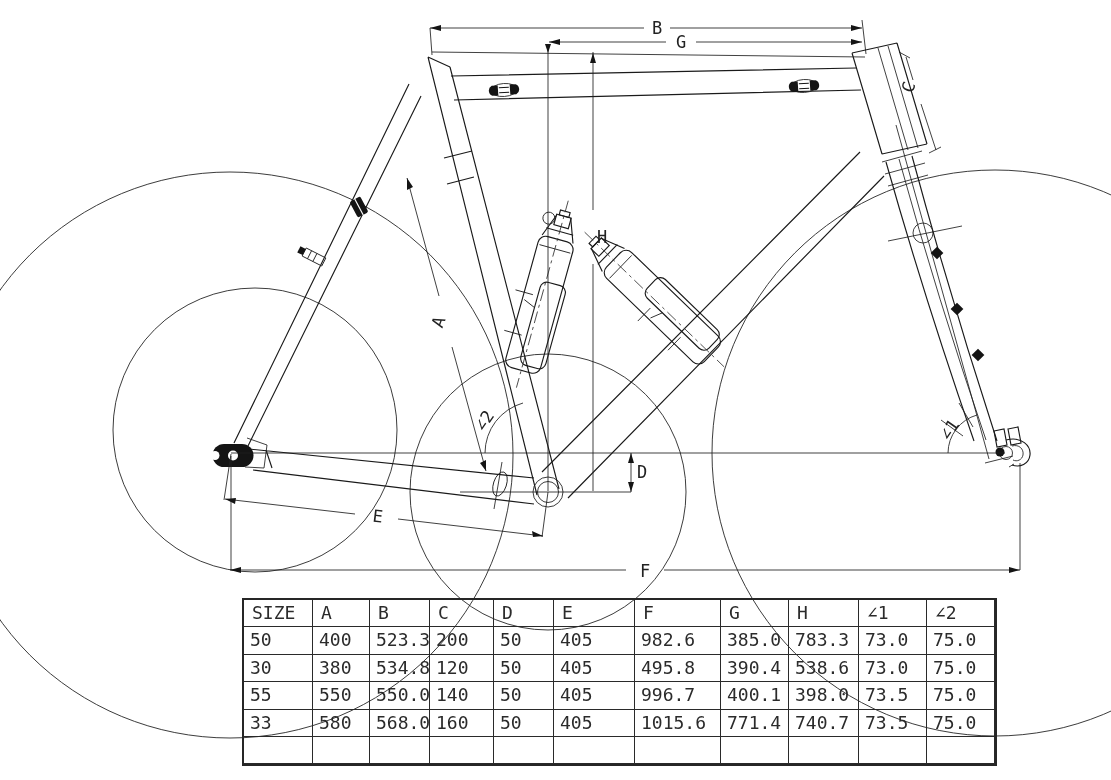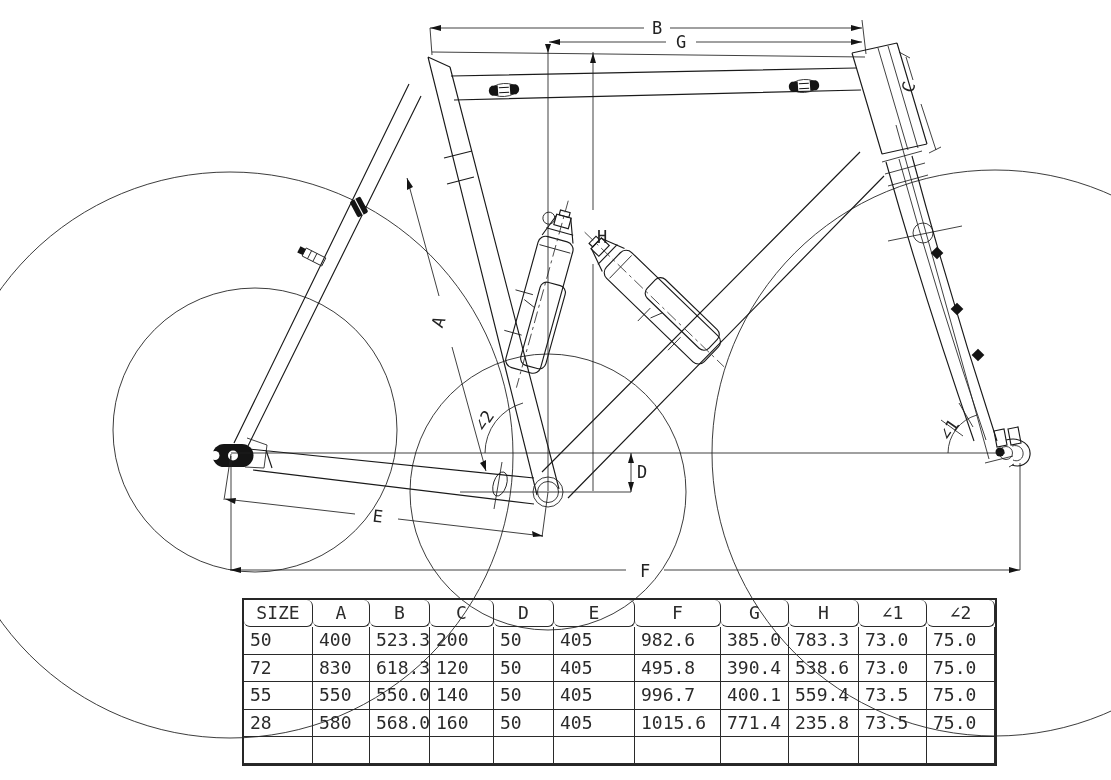--- a/index.html
+++ b/index.html
@@ -18,21 +18,21 @@
     background:transparent;
   }
   #geo-table .cell{
     border-right:1.2px solid #2a2a2a;
     border-bottom:1.2px solid #2a2a2a;
     box-sizing:border-box;
     font-size:18px;line-height:25px;color:#2b2b2b;
     padding-left:6px;white-space:nowrap;overflow:hidden;
     font-weight:400;
   }
-  #geo-table .cell.head{text-align:center;padding-left:0;border-radius:6px;}
+  #geo-table .cell.head{padding-left:8px;}
   
   #draw{position:absolute;left:0;top:0;pointer-events:none;}
   text{fill:#222;font-family:"DejaVu Sans Mono","DejaVu Sans",monospace;font-size:17px;}
   .thin{stroke:#1f1f1f;stroke-width:.85;fill:none;}
   .tube{stroke:#1a1a1a;stroke-width:1.15;fill:none;}
   .circ{stroke:#262626;stroke-width:.9;fill:none;}
   .dash{stroke:#333;stroke-width:.8;fill:none;stroke-dasharray:12 4 3 4;}
   .fillk{fill:#141414;stroke:none;}
 </style>
 </head>
@@ -56,51 +56,51 @@
       <div class="cell">400</div>
       <div class="cell">523.3</div>
       <div class="cell">200</div>
       <div class="cell">50</div>
       <div class="cell">405</div>
       <div class="cell">982.6</div>
       <div class="cell">385.0</div>
       <div class="cell">783.3</div>
       <div class="cell">73.0</div>
       <div class="cell">75.0</div>
-      <div class="cell">72</div>
-      <div class="cell">830</div>
-      <div class="cell">618.3</div>
+      <div class="cell">30</div>
+      <div class="cell">380</div>
+      <div class="cell">534.8</div>
       <div class="cell">120</div>
       <div class="cell">50</div>
       <div class="cell">405</div>
       <div class="cell">495.8</div>
       <div class="cell">390.4</div>
       <div class="cell">538.6</div>
       <div class="cell">73.0</div>
       <div class="cell">75.0</div>
       <div class="cell">55</div>
       <div class="cell">550</div>
       <div class="cell">550.0</div>
       <div class="cell">140</div>
       <div class="cell">50</div>
       <div class="cell">405</div>
       <div class="cell">996.7</div>
       <div class="cell">400.1</div>
-      <div class="cell">559.4</div>
+      <div class="cell">398.0</div>
       <div class="cell">73.5</div>
       <div class="cell">75.0</div>
-      <div class="cell">28</div>
+      <div class="cell">33</div>
       <div class="cell">580</div>
       <div class="cell">568.0</div>
       <div class="cell">160</div>
       <div class="cell">50</div>
       <div class="cell">405</div>
       <div class="cell">1015.6</div>
       <div class="cell">771.4</div>
-      <div class="cell">235.8</div>
+      <div class="cell">740.7</div>
       <div class="cell">73.5</div>
       <div class="cell">75.0</div>
       <div class="cell"></div>
       <div class="cell"></div>
       <div class="cell"></div>
       <div class="cell"></div>
       <div class="cell"></div>
       <div class="cell"></div>
       <div class="cell"></div>
       <div class="cell"></div>

